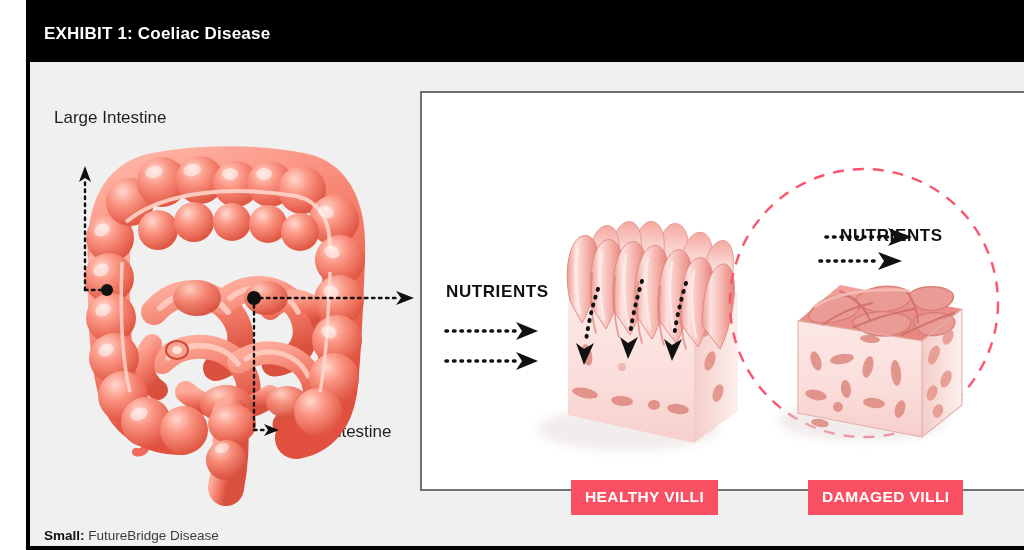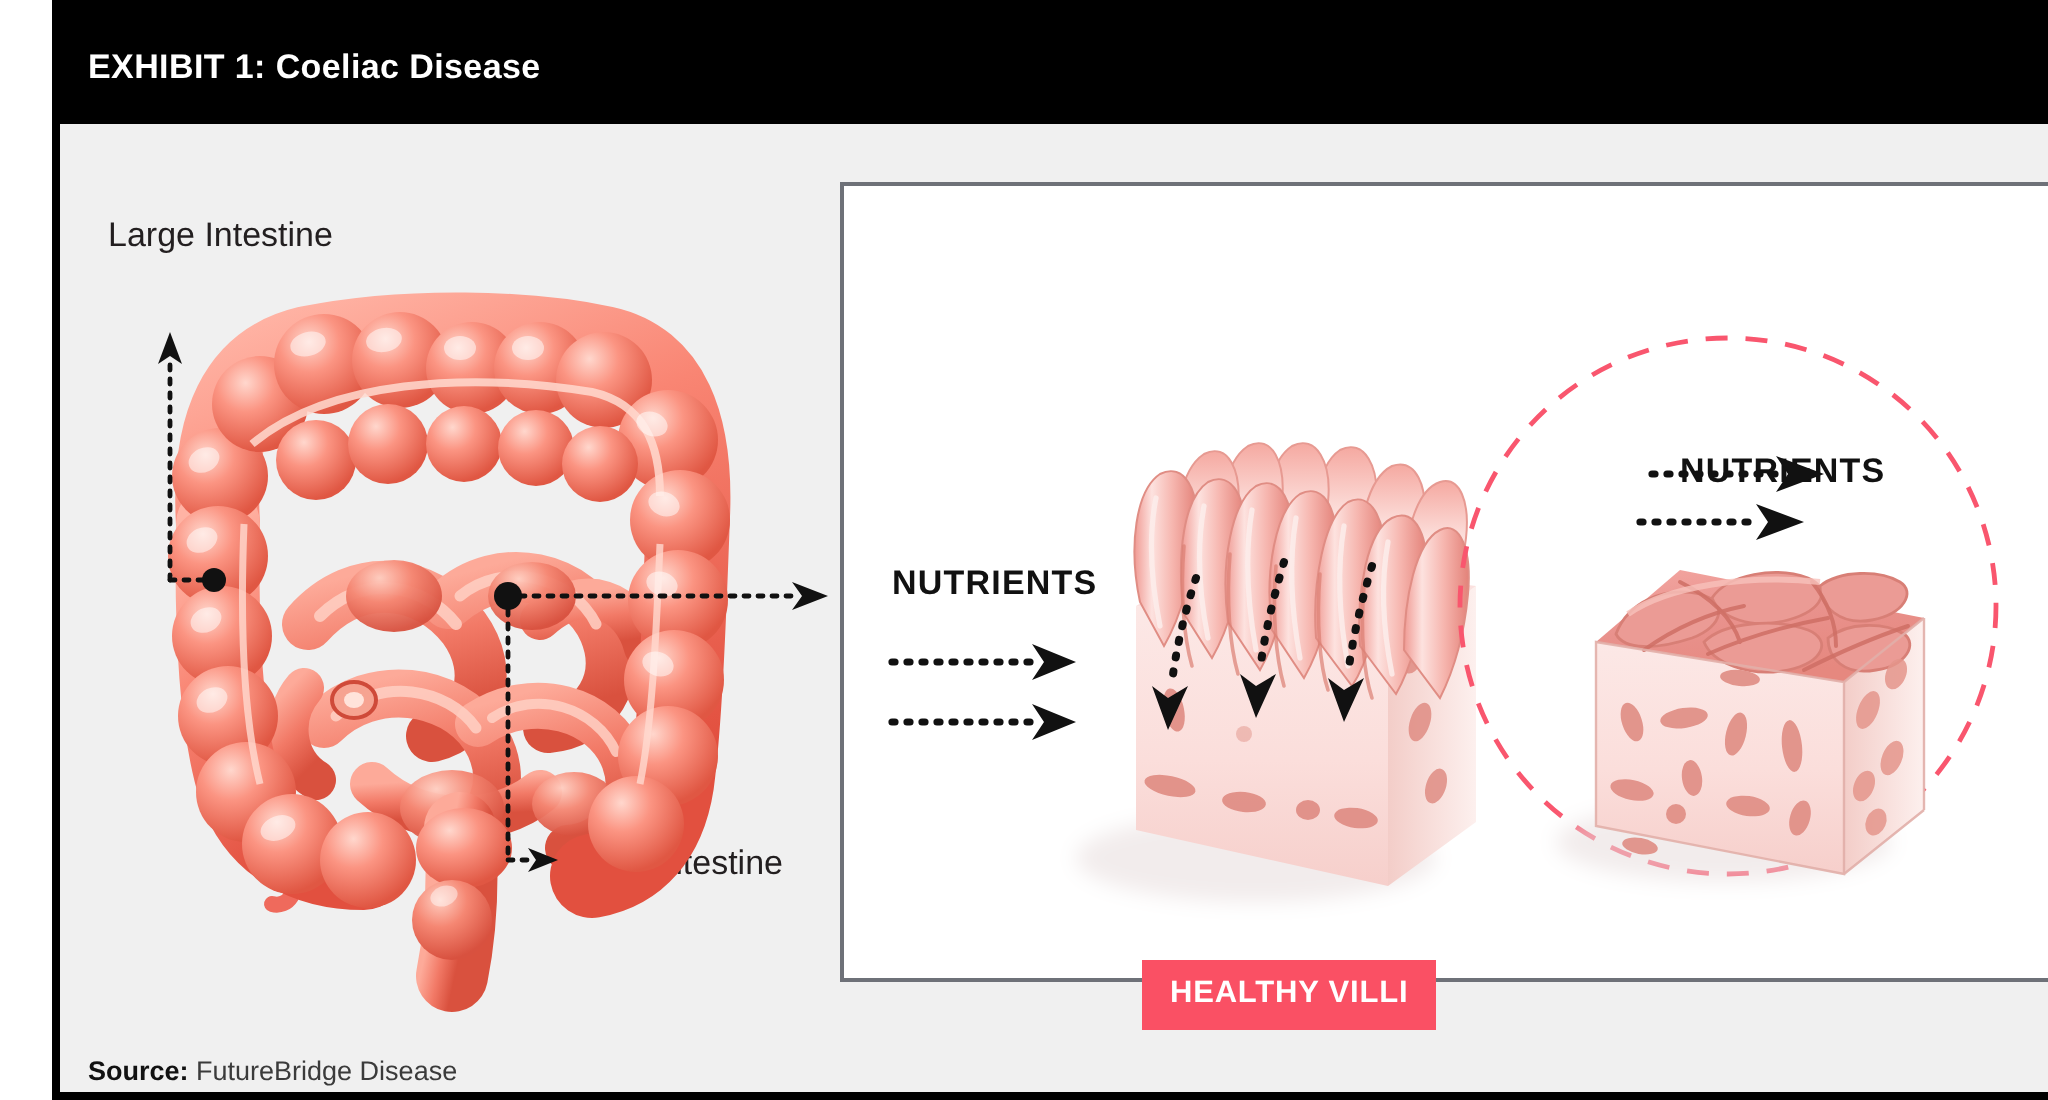--- a/index.html
+++ b/index.html
@@ -298,20 +298,21 @@
         </g>
       </svg>
     </div>
 
     <div class="panel">
 
       <div class="nutrients-label nutrients-left">NUTRIENTS</div>
       <div class="nutrients-label nutrients-right">NUTRIENTS</div>
 
       <div class="badge badge-healthy">HEALTHY VILLI</div>
+      <div class="badge badge-damaged">DAMAGED VILLI</div>
 
       <svg class="abs-svg" width="608" height="396" viewBox="0 0 608 396">
         <defs>
           <linearGradient id="villusG" x1="0" y1="0" x2="1" y2="0">
             <stop offset="0%" stop-color="#f09a93"></stop>
             <stop offset="28%" stop-color="#fde2df"></stop>
             <stop offset="62%" stop-color="#f6b5ae"></stop>
             <stop offset="100%" stop-color="#e38279"></stop>
           </linearGradient>
           <linearGradient id="villusTop" x1="0" y1="0" x2="0" y2="1">
@@ -488,16 +489,16 @@
             <path d="M500 248 L 540 216"></path>
             <path d="M500 344 L 540 312"></path>
             <path d="M540 216 L 540 312"></path>
           </g>
         </g>
       </svg>
     </div>
   </div>
 
   <div class="source-line">
-    <b>Source:</b><span> FutureBridge Disease</span>
+    <b>Small:</b><span> FutureBridge Disease</span>
   </div>
 
 </div>
 
 </body></html>

